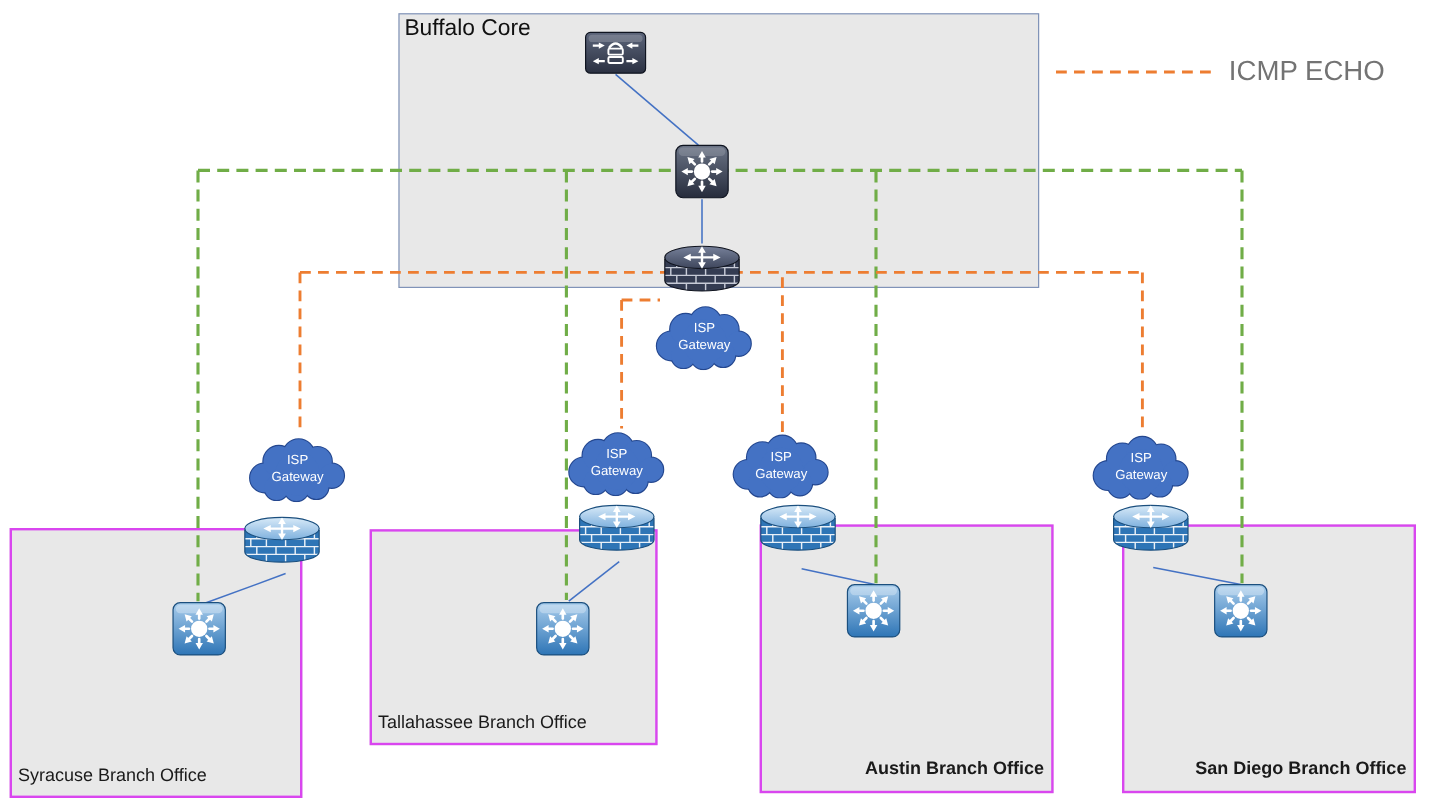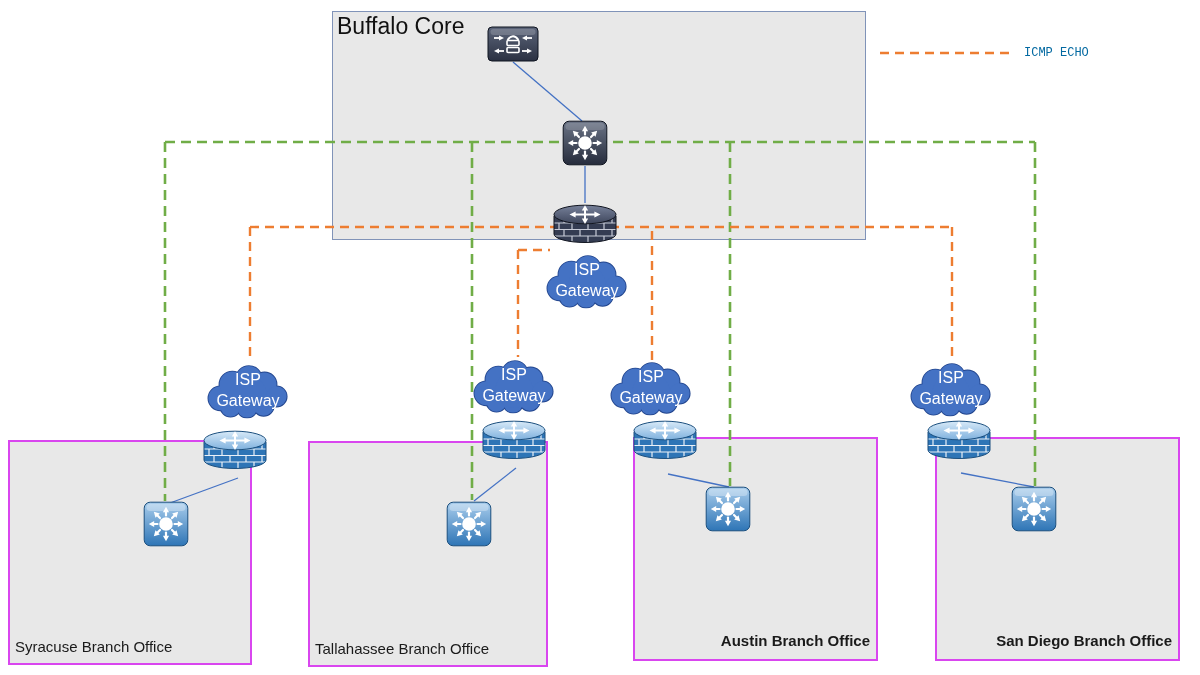--- a/index.html
+++ b/index.html
@@ -5,44 +5,44 @@
   html,body{margin:0;padding:0;background:#ffffff;}
   .canvas{
     position:relative;width:1200px;height:675px;background:#ffffff;overflow:hidden;
     font-family:"Liberation Sans","DejaVu Sans",sans-serif;color:#1a1a1a;
   }
   .assets{position:absolute;width:0;height:0;overflow:hidden;}
   
   .region{position:absolute;background:#E8E8E8;box-sizing:border-box;z-index:1;}
   .region.core{border:1.5px solid #8093B8;}
   .region.branch{border:2px solid #d946ef;}
-  .core-title{position:absolute;top:1px;left:4px;font-size:23px;color:#111;white-space:nowrap;}
+  .core-title{position:absolute;top:1px;left:4px;font-size:19px;color:#111;white-space:nowrap;}
   .office-label{position:absolute;font-size:15px;color:#1a1a1a;white-space:nowrap;}
   .office-label.bl{left:5px;bottom:8px;}
   .office-label.br{right:6px;bottom:10px;font-weight:bold;}
   
   .wires{position:absolute;left:0;top:0;z-index:2;pointer-events:none;}
   .wire-blue line{stroke:#4472C4;stroke-width:1.3;}
   .wire-orange line{stroke:#ED7D31;stroke-width:2.4;stroke-dasharray:9 6;}
   .wire-green line{stroke:#70AD47;stroke-width:2.6;stroke-dasharray:10 6;}
   
   .icon{position:absolute;z-index:3;}
   .icon svg{display:block;width:100%;height:100%;}
   
   .cloud{position:absolute;z-index:3;}
   .cloud svg{display:block;width:100%;height:100%;}
   .cloud-text{
     position:absolute;left:0;top:0;right:0;bottom:0;display:flex;flex-direction:column;
     align-items:center;justify-content:center;padding-top:2px;
-    color:#ffffff;font-size:16px;line-height:1.3;text-align:center;
+    color:#ffffff;font-size:11px;line-height:1.3;text-align:center;
   }
   
   .legend-row{position:absolute;display:flex;align-items:center;gap:12px;z-index:4;}
   .legend-row .swatch{display:block;}
-  .legend-row .lbl{font-size:12px;color:#0369a1;white-space:nowrap;font-family:Liberation Mono, monospace;}
+  .legend-row .lbl{font-size:23px;color:#737373;white-space:nowrap;}
   .swatch-orange line{stroke:#ED7D31;stroke-width:2.6;stroke-dasharray:9 6;}
   .swatch-green line{stroke:#70AD47;stroke-width:2.6;stroke-dasharray:9 6;}
 </style>
 </head>
 <body>
 
 <div class="canvas">
 
   <svg class="assets" aria-hidden="true">
     <defs>
@@ -200,21 +200,21 @@
     </defs>
   </svg>
 
   <div class="region core" style="left:332px;top:11px;width:534px;height:229px;">
     <span class="core-title">Buffalo Core</span>
   </div>
 
   <div class="region branch" style="left:8px;top:440px;width:244px;height:225px;">
     <span class="office-label bl">Syracuse Branch Office</span>
   </div>
-  <div class="region branch" style="left:308px;top:441px;width:240px;height:226px;">
+  <div class="region branch" style="left:308px;top:441px;width:240px;height:180px;">
     <span class="office-label bl">Tallahassee Branch Office</span>
   </div>
   <div class="region branch" style="left:633px;top:437px;width:245px;height:224px;">
     <span class="office-label br">Austin Branch Office</span>
   </div>
   <div class="region branch" style="left:935px;top:437px;width:245px;height:224px;">
     <span class="office-label br">San Diego Branch Office</span>
   </div>
 
   <svg class="wires" width="1200" height="675">

